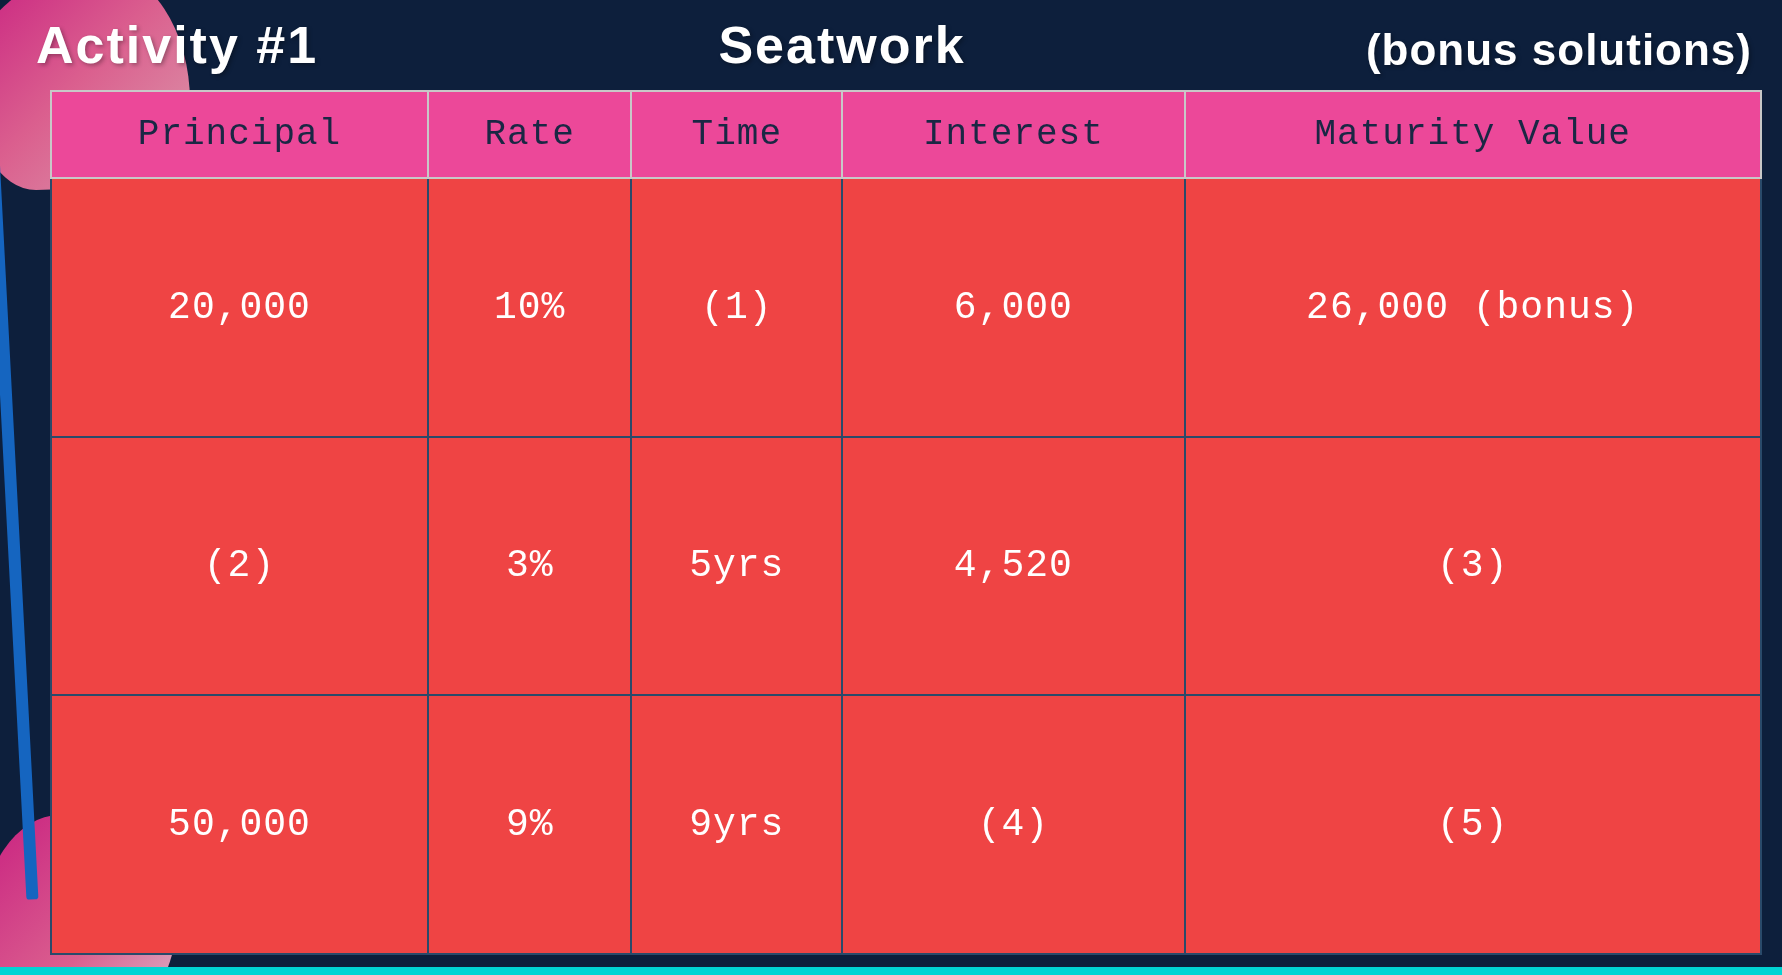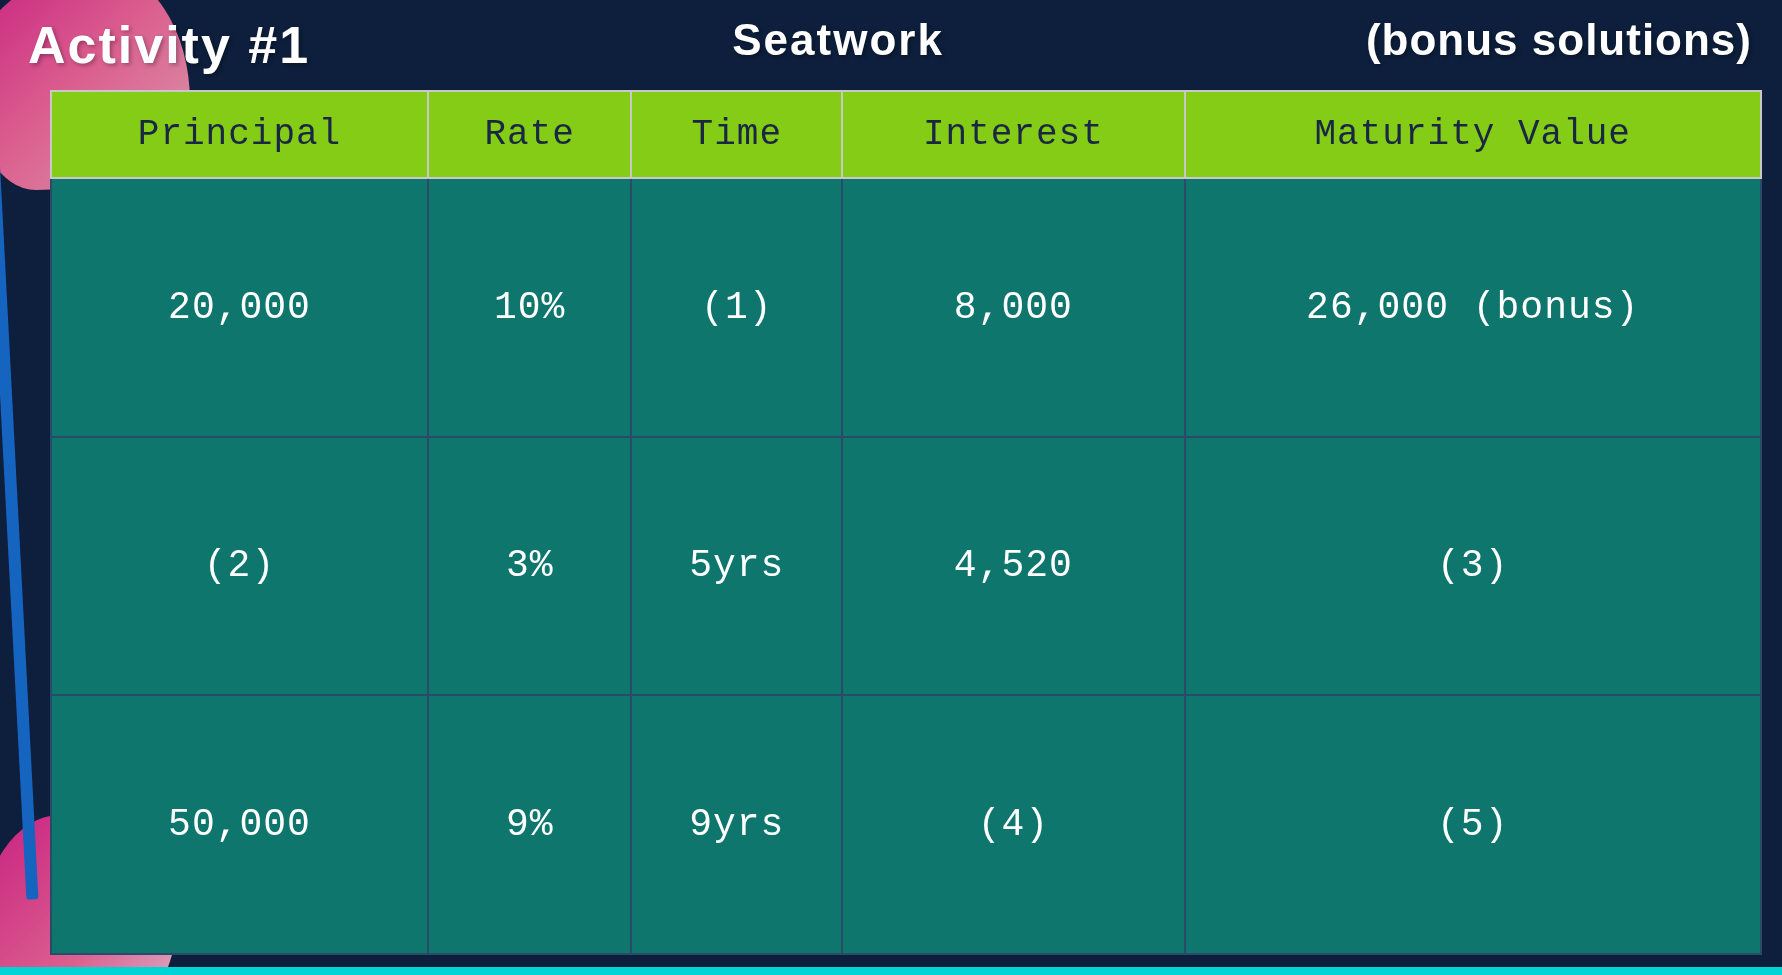--- a/index.html
+++ b/index.html
@@ -61,37 +61,37 @@
     }
 
     
     .header {
       position: absolute;
       top: 0;
       left: 0;
       width: 100%;
       height: 85px;
       display: flex;
-      align-items: flex-start;
+      align-items: flex-end;
       justify-content: space-between;
-      padding: 15px 30px 10px 28px;
+      padding: 15px 30px 10px 36px;
       z-index: 5;
     }
 
     .header-title-left {
       font-size: 52px;
       font-weight: 900;
       color: #ffffff;
       font-family: 'Arial Black', 'Arial', sans-serif;
       letter-spacing: 2px;
       text-shadow: 2px 2px 4px rgba(0,0,0,0.3);
     }
 
     .header-title-center {
-      font-size: 44px;
+      font-size: 52px;
       font-weight: 900;
       color: #ffffff;
       font-family: 'Arial Black', 'Arial', sans-serif;
       letter-spacing: 2px;
       text-align: center;
       text-shadow: 2px 2px 4px rgba(0,0,0,0.3);
     }
 
     .header-title-right {
       font-size: 44px;
@@ -114,37 +114,37 @@
     }
 
     table {
       width: 100%;
       border-collapse: collapse;
       height: 100%;
     }
 
     
     .header-row {
-      background-color: #84cc16;
+      background-color: #ec4899;
     }
 
     .header-row th {
       padding: 22px 20px;
       text-align: center;
       font-size: 36px;
       font-weight: 400;
       color: #1a2744;
       font-family: 'Courier New', Courier, monospace;
       border: 2px solid #c8c8c8;
       letter-spacing: 1px;
     }
 
     
     .data-row {
-      background-color: #0f766e;
+      background-color: #ef4444;
     }
 
     .data-row td {
       padding: 25px 20px;
       text-align: center;
       font-size: 38px;
       font-weight: 400;
       color: #ffffff;
       font-family: 'Courier New', Courier, monospace;
       border: 2px solid #2a4a6a;
@@ -198,21 +198,21 @@
         <th>
           <span>Maturity Value</span>
         </th>
       </tr>
     </thead>
     <tbody id="table-body">
     <tr class="data-row">
           <td>20,000</td>
           <td>10%</td>
           <td>(1)</td>
-          <td>8,000</td>
+          <td>6,000</td>
           <td>26,000 (bonus)</td>
         </tr>
         <tr class="data-row">
           <td>(2)</td>
           <td>3%</td>
           <td>5yrs</td>
           <td>4,520</td>
           <td>(3)</td>
         </tr>
         <tr class="data-row">

